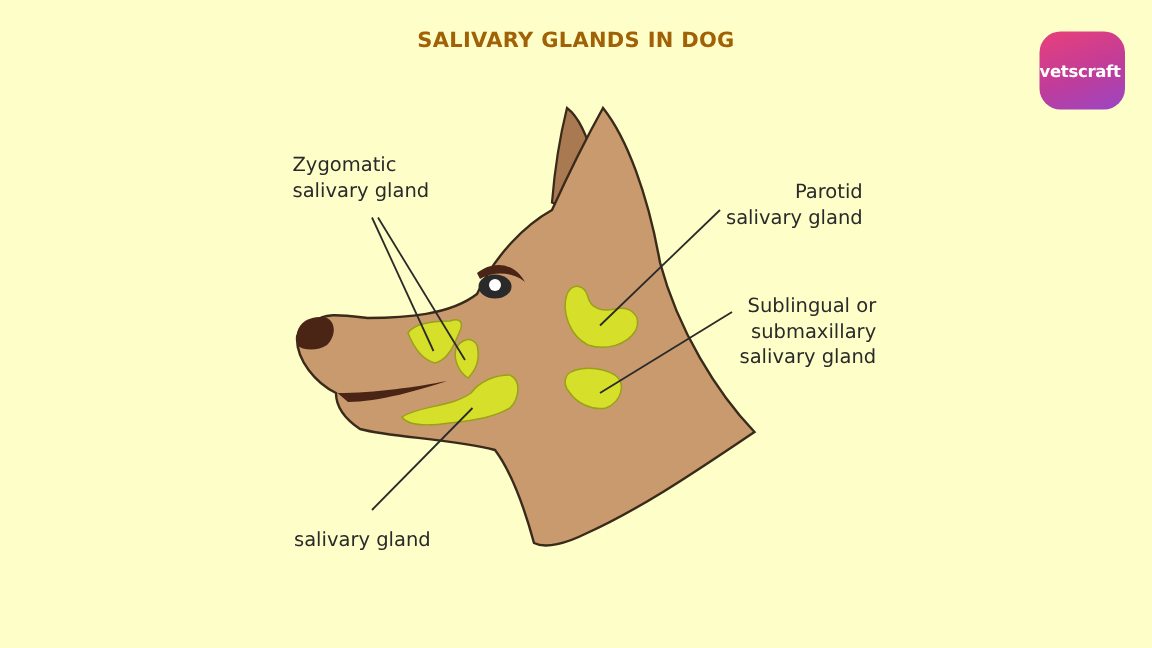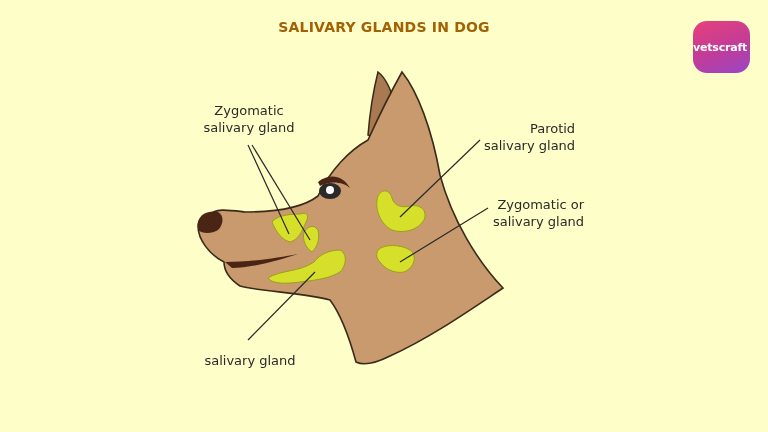--- a/index.html
+++ b/index.html
@@ -1,19 +1,19 @@
 <!DOCTYPE html>
 <html><head>
 <meta charset="utf-8">
 <style>
   html, body { margin: 0; padding: 0; }
   body { width: 768px; height: 432px; background: #fefec8; position: relative; overflow: hidden; font-family: "DejaVu Sans", sans-serif; }
   .title { position: absolute; top: 19px; left: 0; width: 768px; text-align: center; font-weight: bold; font-size: 14px; color: #a16207; letter-spacing: 0.2px; }
   .logo { position: absolute; left: 693px; top: 21px; width: 57px; height: 52px; border-radius: 14px; background: linear-gradient(160deg, #e8407a 0%, #c03c9a 55%, #9a46c4 100%); color: #fff; font-size: 11px; font-weight: bold; display: flex; align-items: center; justify-content: flex-start; letter-spacing: -0.2px; }
-  .label { position: absolute; font-size: 13px; line-height: 17px; color: #2a2a2a; text-align: center; }
+  .label { position: absolute; font-size: 13px; line-height: 17px; color: #2a2a2a; }
   .label.left { text-align: right; }
   svg.diagram { position: absolute; left: 0; top: 0; }
 </style>
 </head>
 <body>
 
 <div class="title">SALIVARY GLANDS IN DOG</div>
 
 <div class="logo">
   <span>vetscraft</span>
@@ -70,19 +70,20 @@
   <div>Zygomatic</div>
   <div>salivary gland</div>
 </div>
 
 <div class="label left" style="left:484px; top:120px;">
   <div>Parotid</div>
   <div>salivary gland</div>
 </div>
 
 <div class="label left" style="left:493px; top:196px;">
-  <div>Zygomatic or</div>
+  <div>Sublingual or</div>
+  <div>submaxillary</div>
   <div>salivary gland</div>
 </div>
 
 <div class="label" style="left:196px; top:352px; width:108px;">
   <div>salivary gland</div>
 </div>
 
 </body></html>

